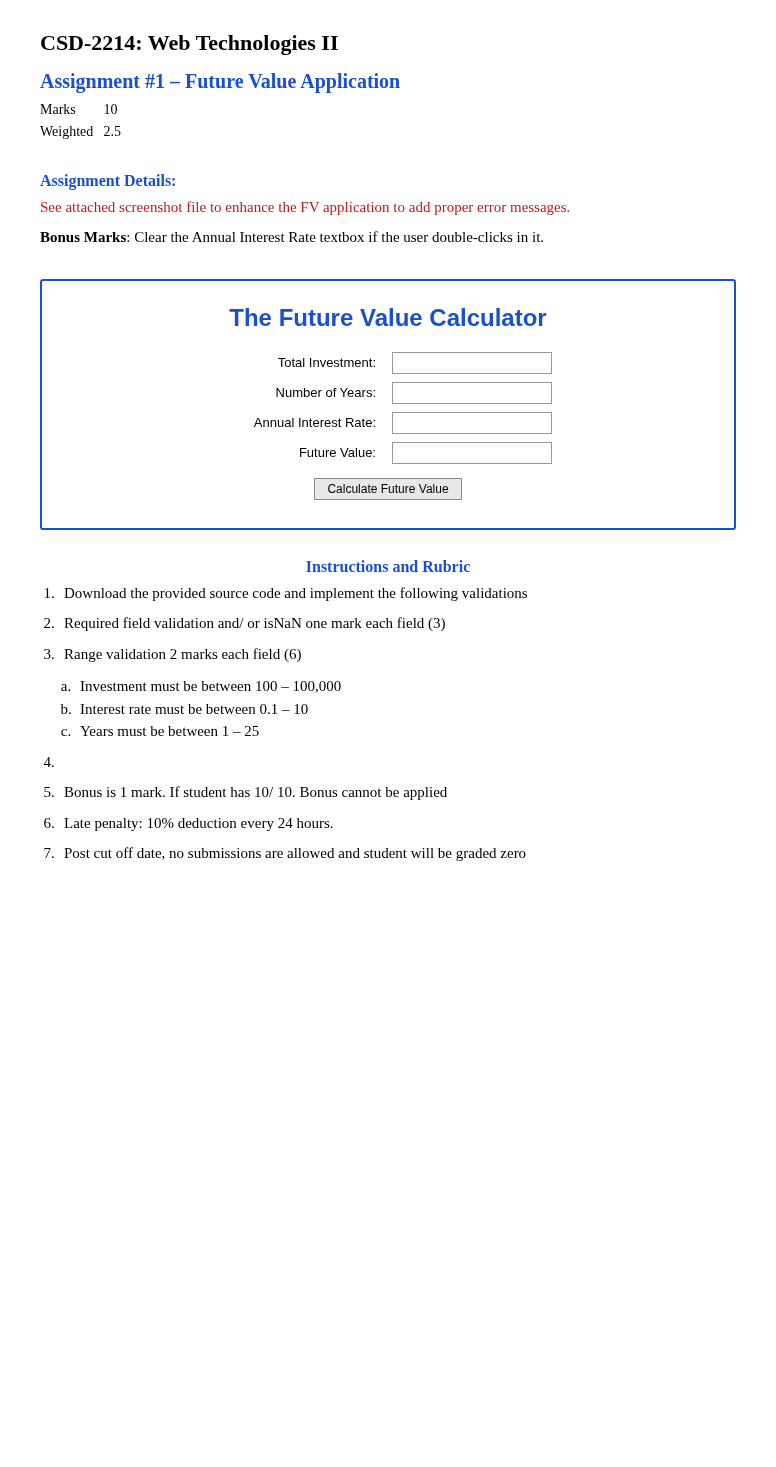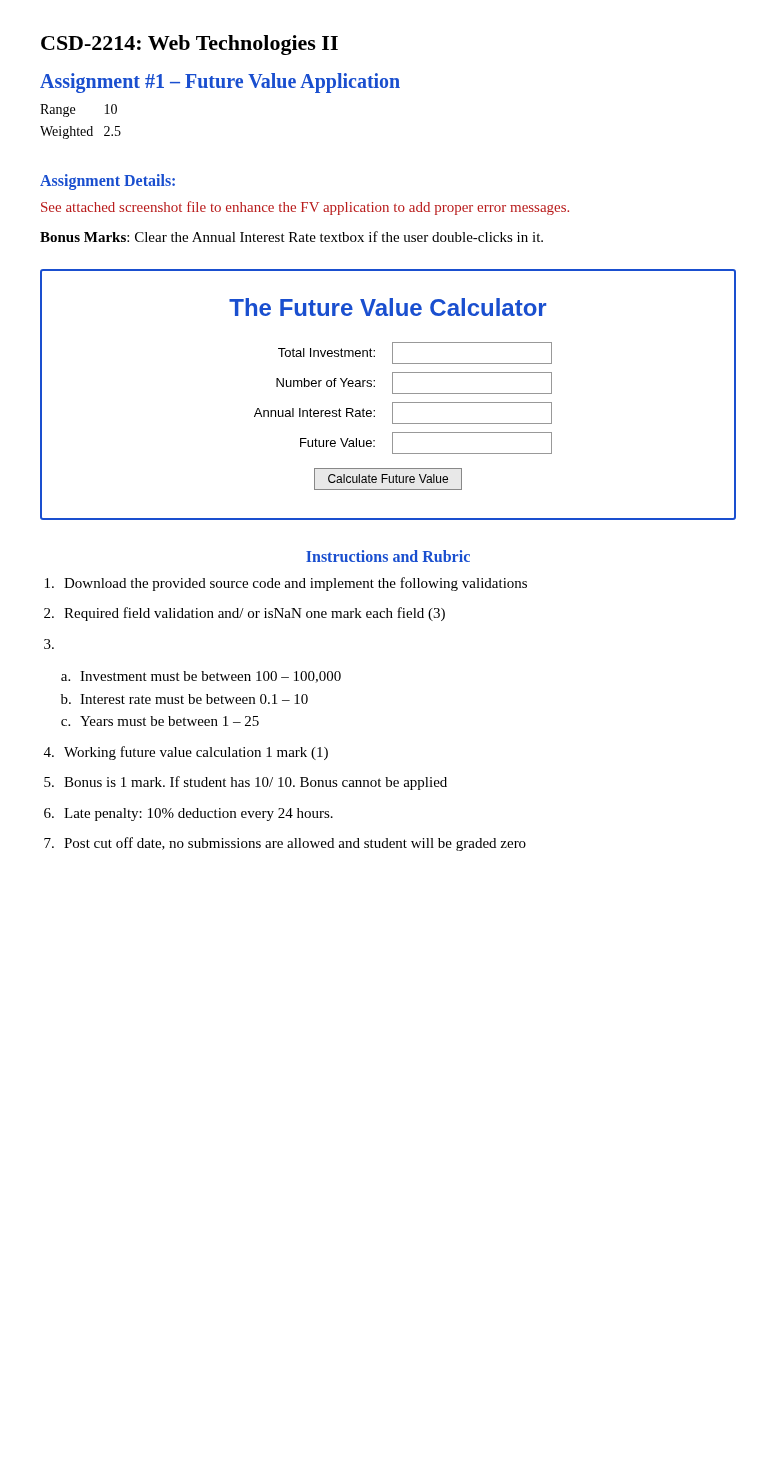--- a/index.html
+++ b/index.html
@@ -57,21 +57,21 @@
       font-size: 15px;
       color: #b91c1c;
       line-height: 1.5;
       margin-bottom: 8px;
     }
 
     .bonus-text {
       font-size: 15px;
       color: #000;
       line-height: 1.5;
-      margin-bottom: 20px;
+      margin-bottom: 30px;
     }
 
     .bold {
       font-weight: bold;
     }
 
     
     .calc-box {
       border: 2px solid #1a4fcf;
       border-radius: 3px;
@@ -176,21 +176,21 @@
     }
   </style>
 </head>
 <body>
 
 <h1 class="page-title">CSD-2214: Web Technologies II</h1>
 
 <h2 class="assignment-title">Assignment #1 – Future Value Application</h2>
 
 <div class="meta-row">
-  <span class="meta-label">Range</span>
+  <span class="meta-label">Marks</span>
   <span>10</span>
 </div>
 <div class="meta-row">
   <span class="meta-label">Weighted</span>
   <span>2.5</span>
 </div>
 
 <div class="section-gap"></div>
 
 <div class="section-heading">Assignment Details:</div>
@@ -238,40 +238,40 @@
     </li>
 
     <li>
       <span class="list-num">2.</span>
       <span>Required field validation and/ or isNaN one mark each field (3)</span>
     </li>
 
     <li style="flex-direction: column;">
       <div style="display:flex; gap:6px;">
         <span class="list-num">3.</span>
+        <span>Range validation 2 marks each field (6)</span>
       </div>
       <ul class="sub-list">
         <li>
           <span class="sub-label">a.</span>
           <span>Investment must be between 100 – 100,000</span>
         </li>
         <li>
           <span class="sub-label">b.</span>
           <span>Interest rate must be between 0.1 – 10</span>
         </li>
         <li>
           <span class="sub-label">c.</span>
           <span>Years must be between 1 – 25</span>
         </li>
       </ul>
     </li>
 
     <li>
       <span class="list-num">4.</span>
-      <span>Working future value calculation 1 mark (1)</span>
     </li>
 
     <li>
       <span class="list-num">5.</span>
       <span>Bonus is 1 mark. If student has 10/ 10. Bonus cannot be applied</span>
     </li>
 
     <li>
       <span class="list-num">6.</span>
       <span>Late penalty: 10% deduction every 24 hours.</span>

